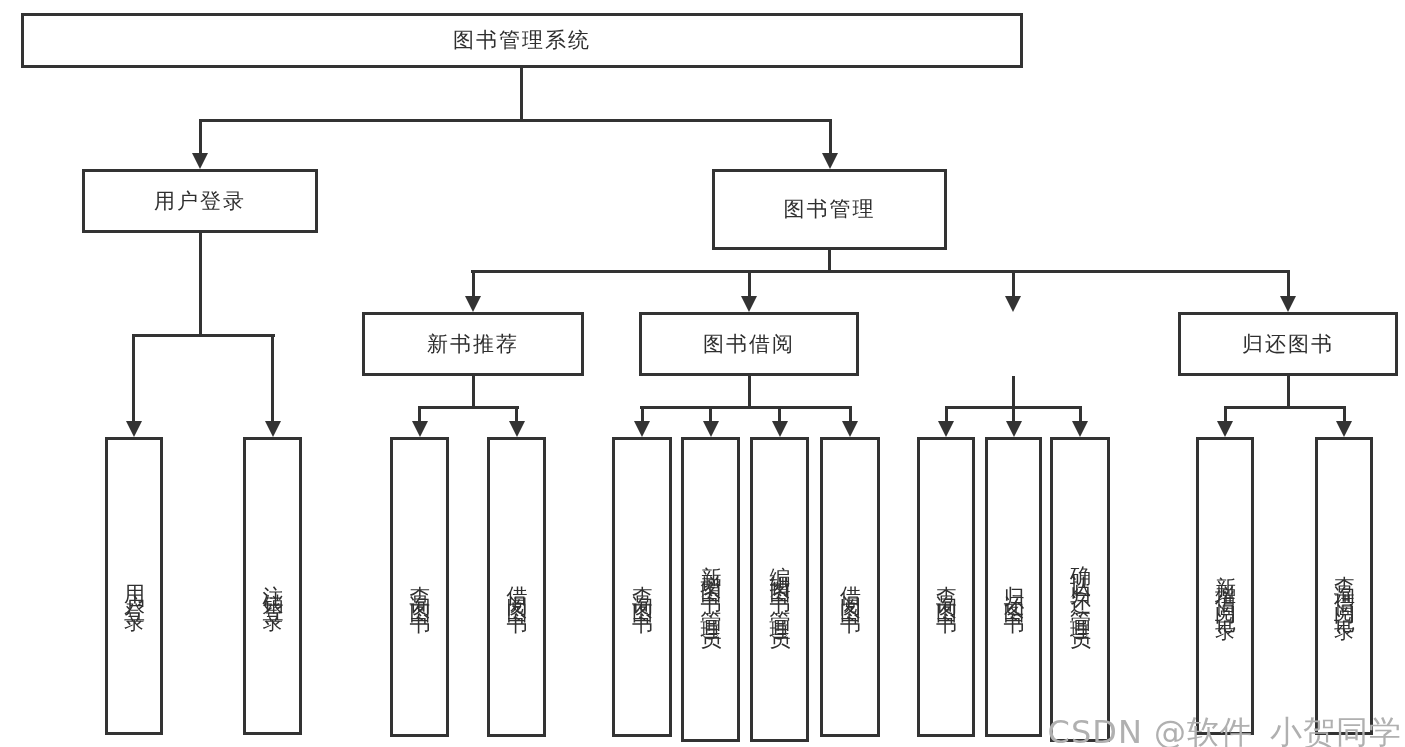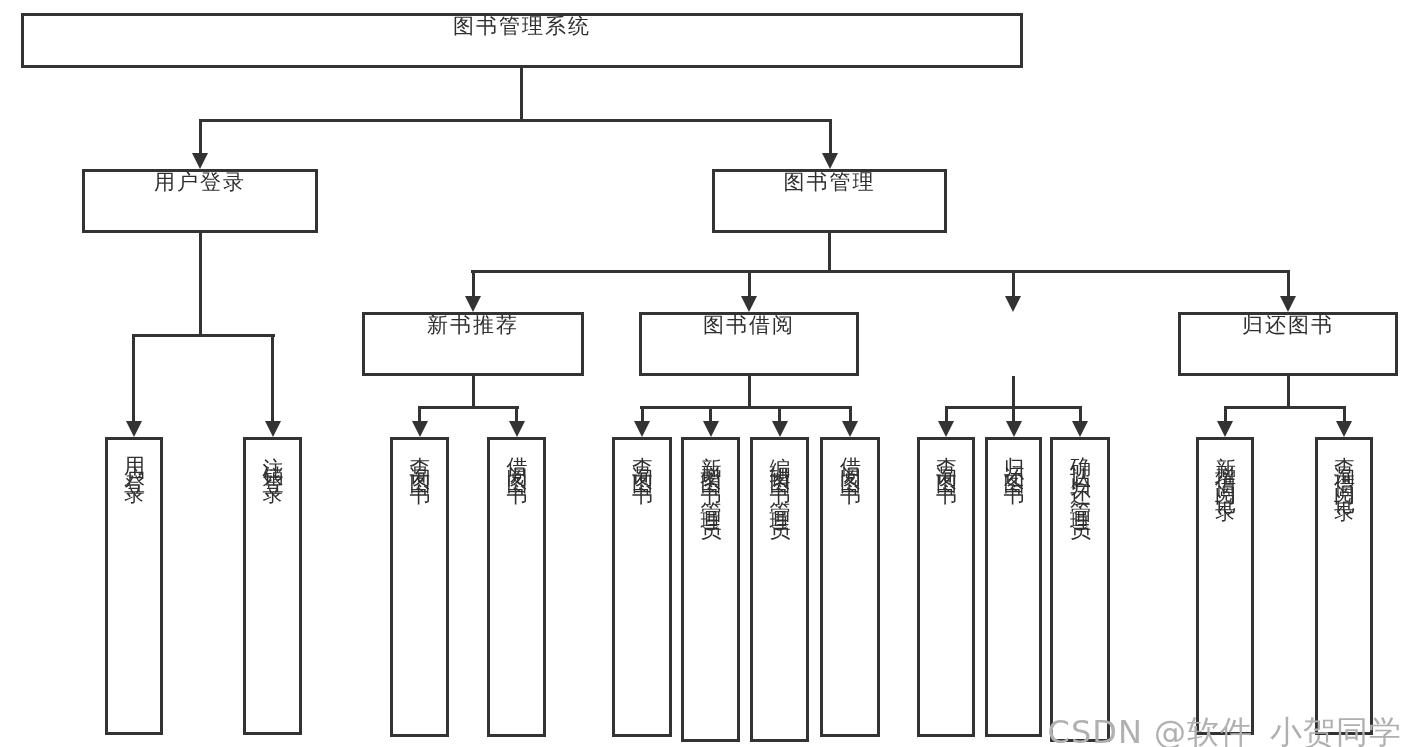--- a/index.html
+++ b/index.html
@@ -1,21 +1,21 @@
 <!DOCTYPE html>
 <html><head>
 <meta charset="utf-8">
 <style>
   * { margin:0; padding:0; box-sizing:border-box; }
   html,body { width:1405px; height:747px; background:#ffffff; }
   body { font-family:"DejaVu Sans","Liberation Sans",sans-serif; position:relative; overflow:hidden; }
   #stage { position:absolute; left:0; top:0; width:1405px; height:747px; }
   .box {
     position:absolute; background:#ffffff; border:3px solid #333333;
-    display:flex; align-items:flex-start; justify-content:center; z-index:2;
+    display:flex; align-items:center; justify-content:center; z-index:2;
   }
   .hlabel {
     font-size:21px; color:#2f2f2f; letter-spacing:2px; white-space:nowrap; line-height:1;
   }
   .vlabel {
     writing-mode:vertical-rl; text-orientation:mixed;
     font-size:21px; color:#2f2f2f; letter-spacing:9px; line-height:1; white-space:nowrap;
   }
   .ln { position:absolute; background:#333333; z-index:1; }
   .ah {
@@ -40,21 +40,21 @@
   <div class="ln" style="left:520px;top:68px;width:3px;height:54px"></div>
   <div class="ln" style="left:199px;top:119px;width:633px;height:3px"></div>
   <div class="ln" style="left:199px;top:119px;width:3px;height:38px"></div>
   <div class="ah" style="left:192px;top:153px"></div>
   <div class="ln" style="left:829px;top:119px;width:3px;height:38px"></div>
   <div class="ah" style="left:822px;top:153px"></div>
 
   <div class="box" style="left:82px;top:169px;width:236px;height:64px">
     <span class="hlabel">用户登录</span>
   </div>
-  <div class="box" style="left:712px;top:169px;width:235px;height:64px">
+  <div class="box" style="left:712px;top:169px;width:235px;height:81px">
     <span class="hlabel">图书管理</span>
   </div>
 
   <div class="ln" style="left:199px;top:233px;width:3px;height:104px"></div>
   <div class="ln" style="left:132px;top:334px;width:143px;height:3px"></div>
   <div class="ln" style="left:132px;top:334px;width:3px;height:90px"></div>
   <div class="ah" style="left:126px;top:421px"></div>
   <div class="ln" style="left:271px;top:334px;width:3px;height:90px"></div>
   <div class="ah" style="left:265px;top:421px"></div>
 

